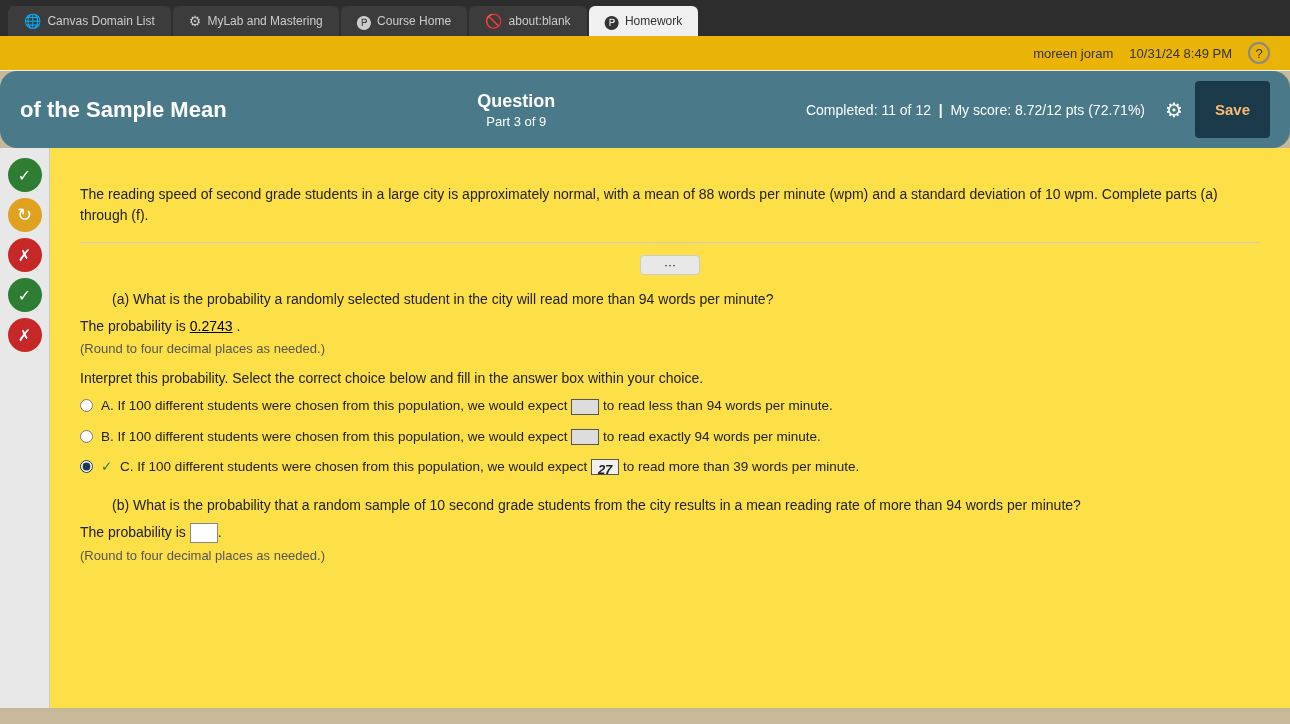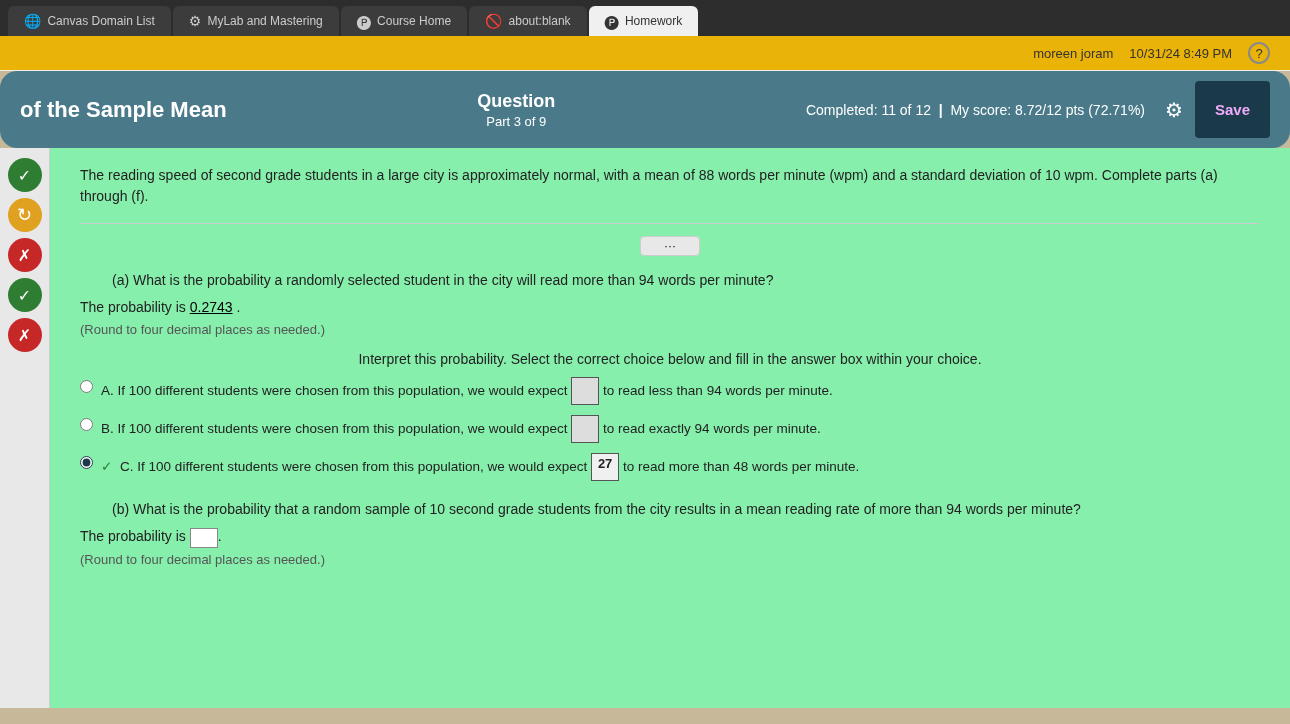--- a/index.html
+++ b/index.html
@@ -80,21 +80,21 @@
     .question-score span {
       font-weight: normal;
     }
     .header-actions {
       display: flex;
       align-items: center;
       gap: 12px;
     }
     .save-btn {
       background: #1a3a4a;
-      color: #f0abfc;
+      color: #fdba74;
       border: none;
       padding: 20px 20px;
       font-size: 15px;
       font-weight: bold;
       border-radius: 4px;
       cursor: pointer;
     }
     .gear-icon {
       font-size: 20px;
       cursor: pointer;
@@ -129,22 +129,22 @@
       font-size: 16px;
       cursor: pointer;
     }
     .status-icon.correct { background: #2e7d32; color: white; }
     .status-icon.pending { background: #e0a020; color: white; }
     .status-icon.wrong { background: #c62828; color: white; }
 
     
     .content-area {
       flex: 1;
-      padding: 17px 30px;
-      background: #86efac;
+      padding: 36px 30px;
+      background: #fde047;
     }
 
     .problem-text {
       font-size: 14px;
       color: #222;
       margin-bottom: 16px;
       line-height: 1.5;
     }
 
     .divider {
@@ -188,21 +188,20 @@
     .hint-text {
       font-size: 13px;
       color: #555;
       margin-bottom: 14px;
     }
 
     .interpret-text {
       font-size: 14px;
       color: #222;
       margin-bottom: 10px;
-      text-align: center;
     }
 
     .radio-option {
       display: flex;
       align-items: flex-start;
       gap: 8px;
       margin-bottom: 10px;
       font-size: 13.5px;
       color: #222;
       line-height: 1.5;
@@ -211,26 +210,27 @@
       margin-top: 3px;
       cursor: pointer;
     }
     .radio-option.selected input[type="radio"] {
       accent-color: #1a3a4a;
     }
 
     .answer-box-inline {
       display: inline-block;
       width: 28px;
-      height: 28px;
+      height: 16px;
       border: 1px solid #555;
       background: #ddd;
       text-align: center;
       font-size: 13px;
       vertical-align: middle;
+      font-style: italic;
     }
     .answer-box-inline.filled {
       background: #f0f0f0;
       font-weight: bold;
     }
 
     .answer-input {
       display: inline-block;
       width: 28px;
       height: 20px;
@@ -343,21 +343,21 @@
         </label>
       </div>
 
       <div class="radio-option selected">
         <input type="radio" name="interpret" checked="" style="">
         <label>
           <span style="color:#2e7d32;margin-right:4px;">✓</span>
           <span>C. </span>
           <span>If 100 different students were chosen from this population, we would expect</span>
           <span class="answer-box-inline filled">27</span>
-          <span>to read more than 48 words per minute.</span>
+          <span>to read more than 39 words per minute.</span>
         </label>
       </div>
     </div>
 
     <div class="part-b">
       <p class="part-label">(b) What is the probability that a random sample of 10 second grade students from the city results in a mean reading rate of more than 94 words per minute?</p>
       <p class="answer-line">
         <span>The probability is</span>
         <span class="answer-input"></span>.
       </p>

